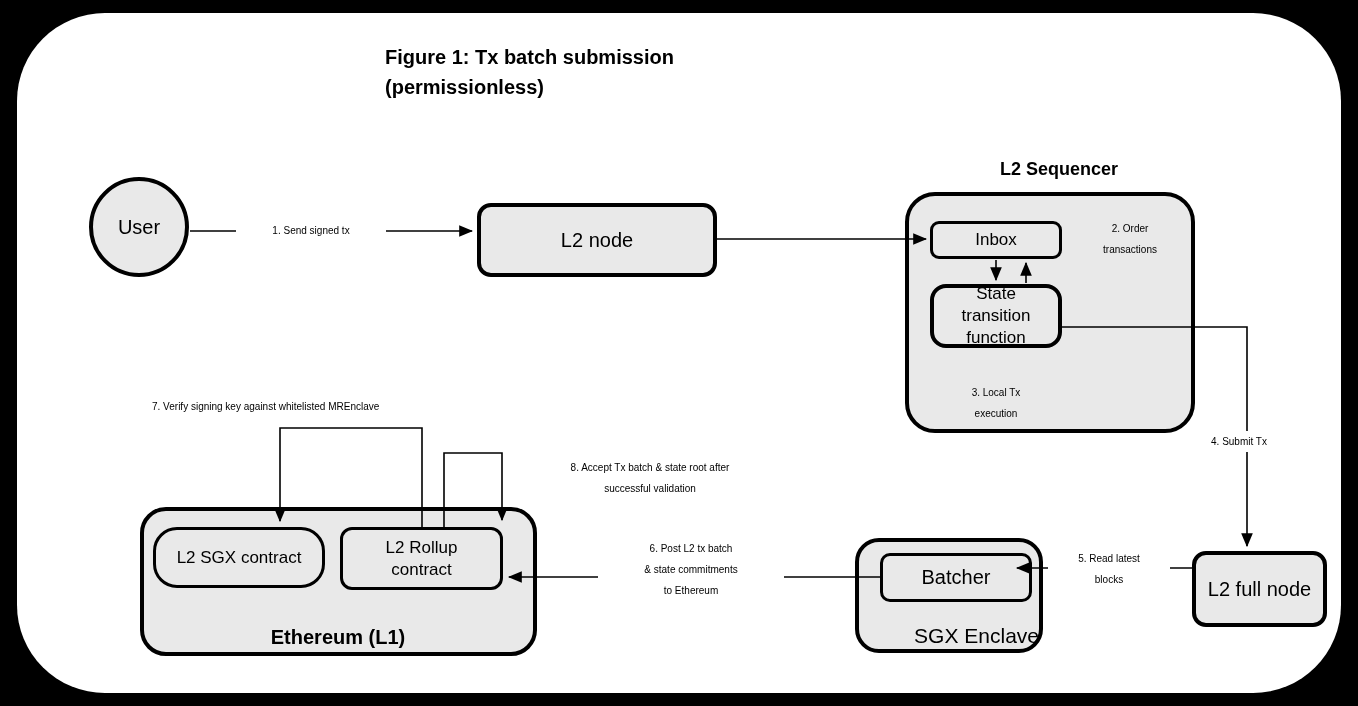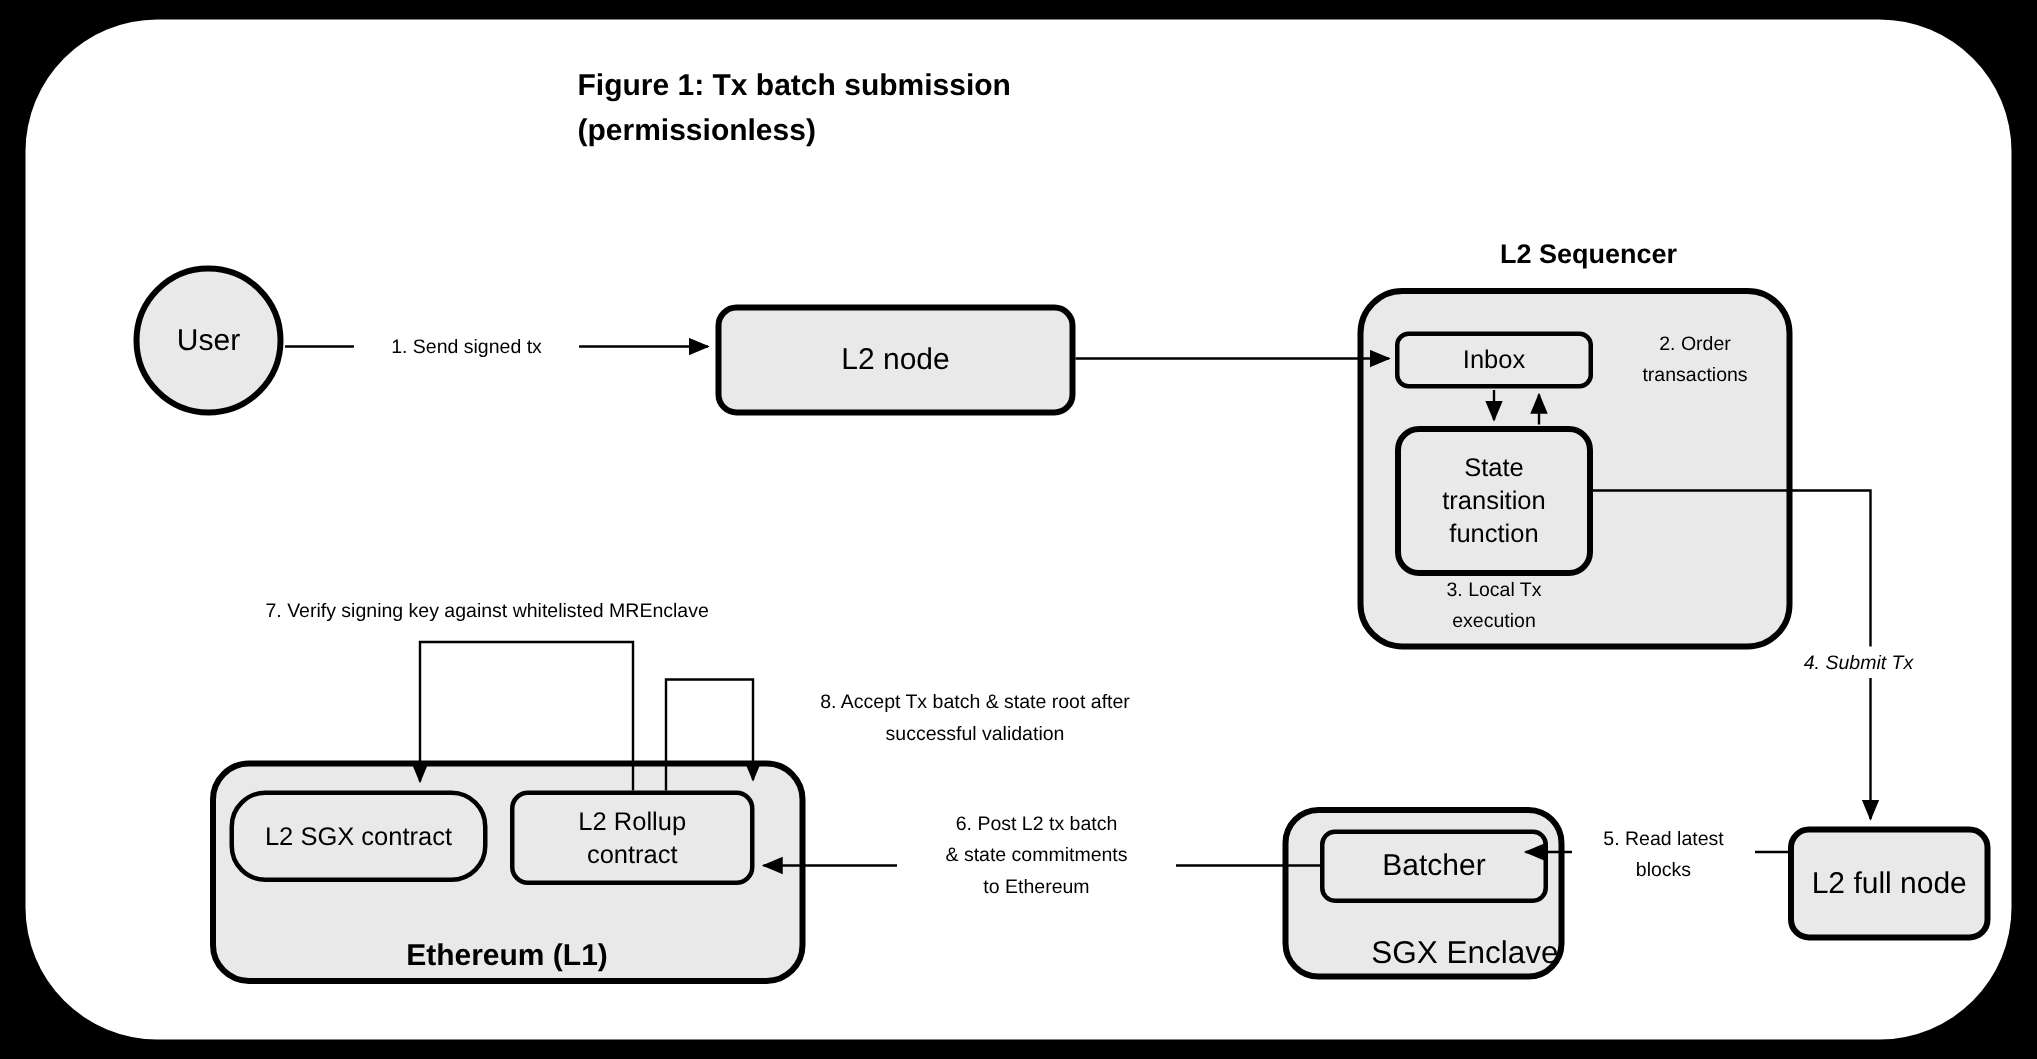--- a/index.html
+++ b/index.html
@@ -3,21 +3,21 @@
 <meta charset="utf-8">
 <style>
   html,body{margin:0;padding:0;background:#000;width:1358px;height:706px;overflow:hidden;
     font-family:"Liberation Sans",sans-serif;color:#000;}
   .canvas{position:absolute;left:17px;top:13px;width:1324px;height:680px;background:#fff;border-radius:88px;}
   svg.wires{position:absolute;left:0;top:0;width:1358px;height:706px;z-index:3;pointer-events:none;}
   .node{position:absolute;background:#e9e9e9;border:4px solid #000;box-sizing:border-box;
     display:flex;align-items:center;justify-content:center;text-align:center;z-index:2;}
   .node.thin{border-width:3px;}
   .container-box{position:absolute;background:#e9e9e9;border:4px solid #000;box-sizing:border-box;border-radius:28px;z-index:1;}
-  .lbl{position:absolute;font-size:13px;line-height:21px;text-align:center;white-space:pre-line;z-index:4;}
+  .lbl{position:absolute;font-size:10px;line-height:21px;text-align:center;white-space:pre-line;z-index:4;}
   .lbl.onwire{background:#fff;padding:0 3px;}
   .lbl.ingray{z-index:2;}
   .sect-title{position:absolute;font-weight:bold;font-size:18px;text-align:center;z-index:2;}
   .title{position:absolute;left:385px;top:42px;width:500px;text-align:left;font-weight:bold;
     font-size:20px;line-height:30px;white-space:pre-line;z-index:2;}
   .f20{font-size:20px;}
   .f19{font-size:17px;line-height:22px;}
 </style>
 </head>
 <body>
@@ -41,21 +41,21 @@
   </div>
 
 <div class="node f20" style="left:477px;top:203px;width:240px;height:74px;border-radius:14px;">
     <span>L2 node</span>
   </div>
 
 <div class="node thin f19" style="left:930px;top:221px;width:132px;height:38px;border-radius:9px;">
     <span>Inbox</span>
   </div>
 
-<div class="node f19" style="left:930px;top:284px;width:132px;height:100px;border-radius:16px;white-space:pre-line;"><span style="white-space:pre-line">State
+<div class="node f19" style="left:930px;top:284px;width:132px;height:64px;border-radius:16px;white-space:pre-line;"><span style="white-space:pre-line">State
 transition
 function</span></div>
 
 <div class="node f20" style="left:1192px;top:551px;width:135px;height:76px;border-radius:14px;">
     <span>L2 full node</span>
   </div>
 
 <div class="node thin f20" style="left:880px;top:553px;width:152px;height:49px;border-radius:10px;">
     <span>Batcher</span>
   </div>
@@ -86,21 +86,21 @@
     <path d="M422,527 V428 H280 V521" marker-end="url(#arr)"></path>
     <path d="M444,527 V453 H502 V520" marker-end="url(#arr)"></path>
   </g>
 </svg>
 
 <div class="lbl onwire" style="left:236px;top:220px;width:144px;">1. Send signed tx</div>
 <div class="lbl ingray" style="left:1068px;top:218px;width:124px;">2. Order
 transactions</div>
 <div class="lbl ingray" style="left:926px;top:382px;width:140px;">3. Local Tx
 execution</div>
-<div class="lbl onwire" style="left:1186px;top:431px;width:100px;font-style:italic;">4. Submit Tx</div>
+<div class="lbl onwire" style="left:1186px;top:431px;width:100px;">4. Submit Tx</div>
 <div class="lbl onwire" style="left:1048px;top:548px;width:116px;">5. Read latest
 blocks</div>
 <div class="lbl onwire" style="left:598px;top:538px;width:180px;">6. Post L2 tx batch
 &amp; state commitments
 to Ethereum</div>
-<div class="lbl" style="left:152px;top:396px;width:460px;text-align:left;margin-left:25px;">7. Verify signing key against whitelisted MREnclave</div>
+<div class="lbl" style="left:152px;top:396px;width:460px;text-align:left;">7. Verify signing key against whitelisted MREnclave</div>
 <div class="lbl" style="left:505px;top:457px;width:290px;">8. Accept Tx batch &amp; state root after
 successful validation</div>
 
 </body></html>

